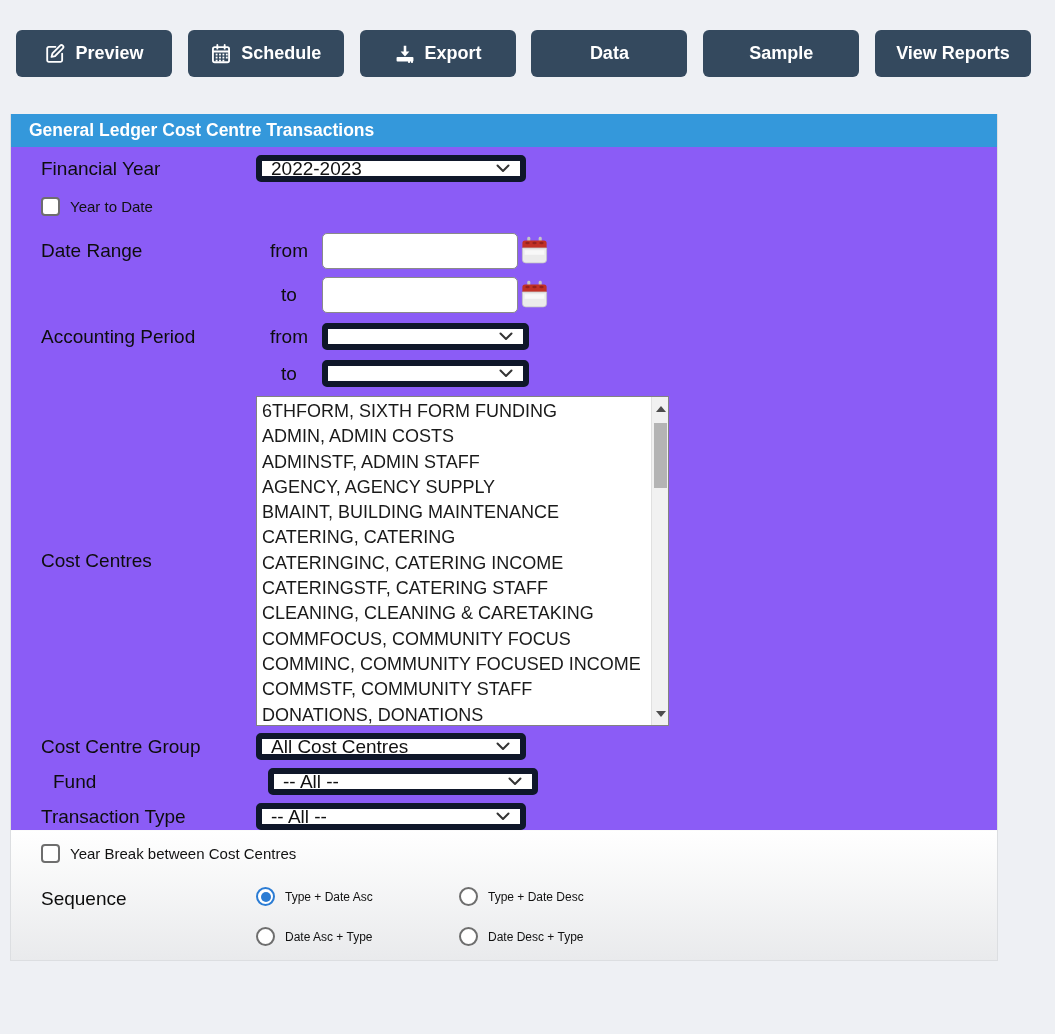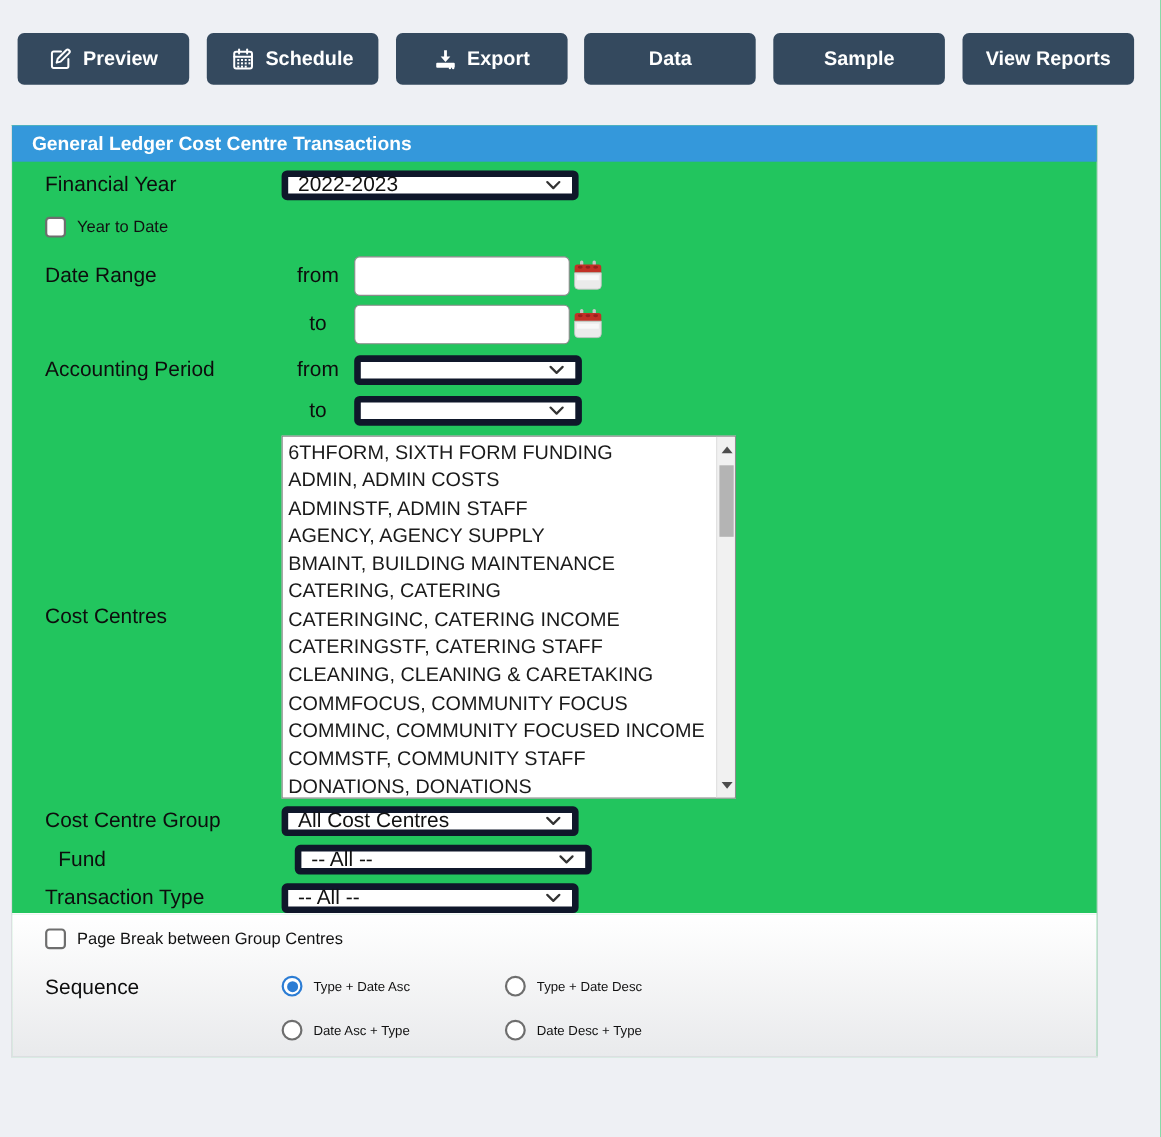--- a/index.html
+++ b/index.html
@@ -17,21 +17,21 @@
   .tb-btn {
     width:156px; height:47px; border:none; border-radius:6px;
     background:#34495e; color:#fff;
     font-family:inherit; font-size:18px; font-weight:600;
     display:flex; align-items:center; justify-content:center; gap:9px;
     cursor:pointer;
   }
   .tb-icon { display:flex; align-items:center; }
   
   .panel {
-    width:988px; margin:23px 0 0 10px; background:#22c55e;
+    width:988px; margin:23px 0 0 10px; background:#8b5cf6;
     border:1px solid #dcdee1; border-top:none;
   }
   .panel-header {
     height:33px; background:#3498db; color:#fff;
     font-size:17.5px; font-weight:700;
     display:flex; align-items:center; padding-left:18px;
   }
   .row { display:flex; align-items:center; padding-left:30px; }
   .lbl { width:215px; flex:none; font-size:19px; color:#0d0d0d; }
   .sublbl { width:66px; flex:none; font-size:19px; color:#0d0d0d;text-align:center; }
@@ -314,21 +314,21 @@
       <svg class="chev" width="14" height="9" viewBox="0 0 14 9">
           <path d="M1.5 1.5 L7 7 L12.5 1.5" fill="none" stroke="#333" stroke-width="2" stroke-linecap="round" stroke-linejoin="round"></path>
         </svg>
     </div>
   </div>
 
   <div class="panel-footer">
 
     <div class="row r-pb">
       <div class="checkbox"></div>
-      <span class="chk-lbl">Page Break between Group Centres</span>
+      <span class="chk-lbl">Year Break between Cost Centres</span>
     </div>
 
     <div class="row r-seq">
       <span class="lbl">Sequence</span>
       <div class="radio-grid">
 
           <div class="radio-opt">
             <span class="radio checked"></span>
             <span>Type + Date Asc</span>
           </div>

